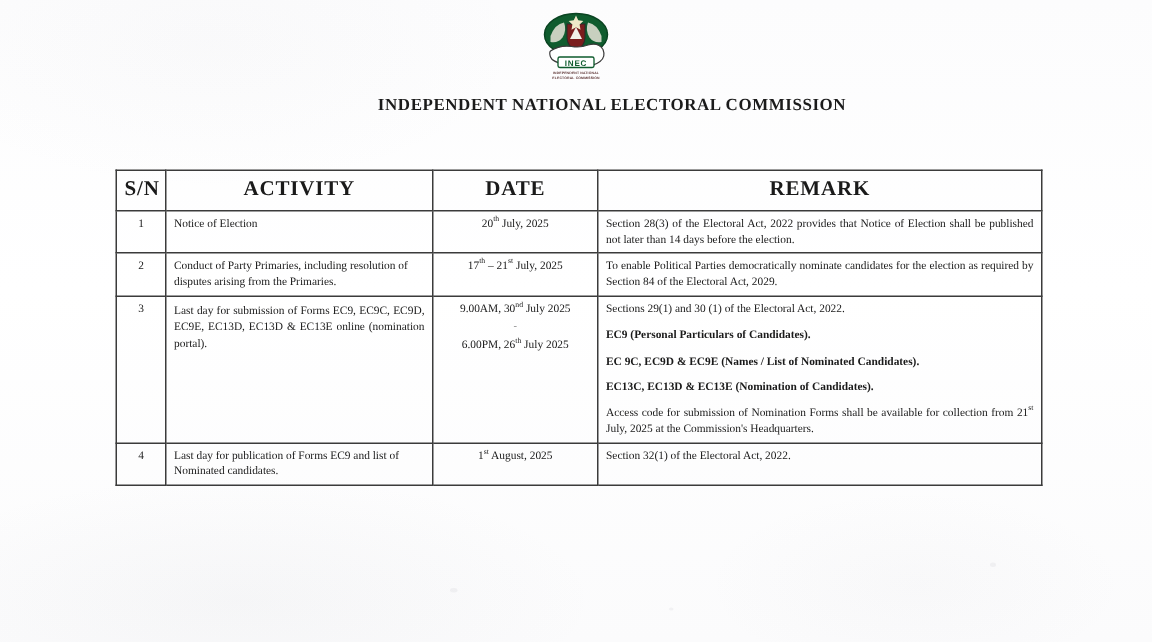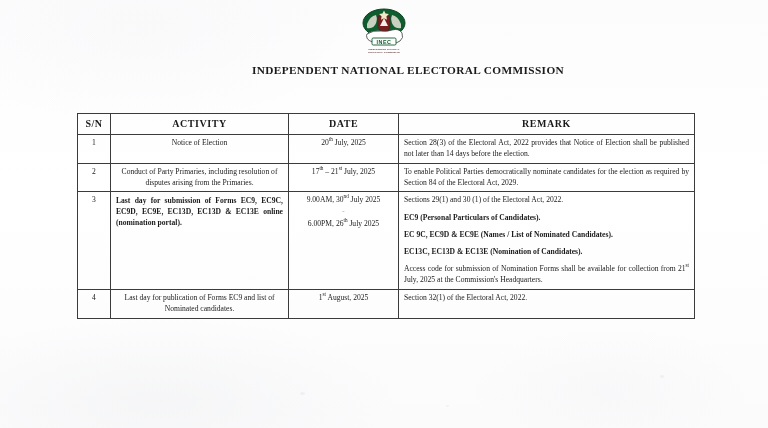--- a/index.html
+++ b/index.html
@@ -71,38 +71,38 @@
     line-height: 1.42;
   }
   table.sched td, table.sched th {
     border: 1px solid #3b3b3b;
     vertical-align: top;
     padding: 3px 5px 3px 5px;
   }
   thead th {
     text-align: center;
     font-weight: bold;
-    font-size: 10px;
+    font-size: 14px;
     letter-spacing: 0.55px;
     padding-top: 3px;
     padding-bottom: 3px;
     vertical-align: middle;
   }
   col.c-sn { width: 33px; }
   col.c-act { width: 178px; }
   col.c-date { width: 110px; }
   col.c-rem { width: 296px; }
 
   td.sn {
     text-align: center;
     vertical-align: top;
     padding-top: 4px;
   }
-  td.act { text-align: center; }
-  td.act.justify { text-align: justify; text-align-last: left; font-weight: bold; }
+  td.act { text-align: left; }
+  td.act.justify { text-align: justify; text-align-last: left; }
   td.date {
     text-align: center;
     padding-top: 4px;
   }
   td.rem { text-align: justify; text-align-last: left; margin-left: 29px; }
 
   .p { margin: 0; }
   .p + .p { margin-top: 6.5px; }
   .b { font-weight: bold; }
   sup {

